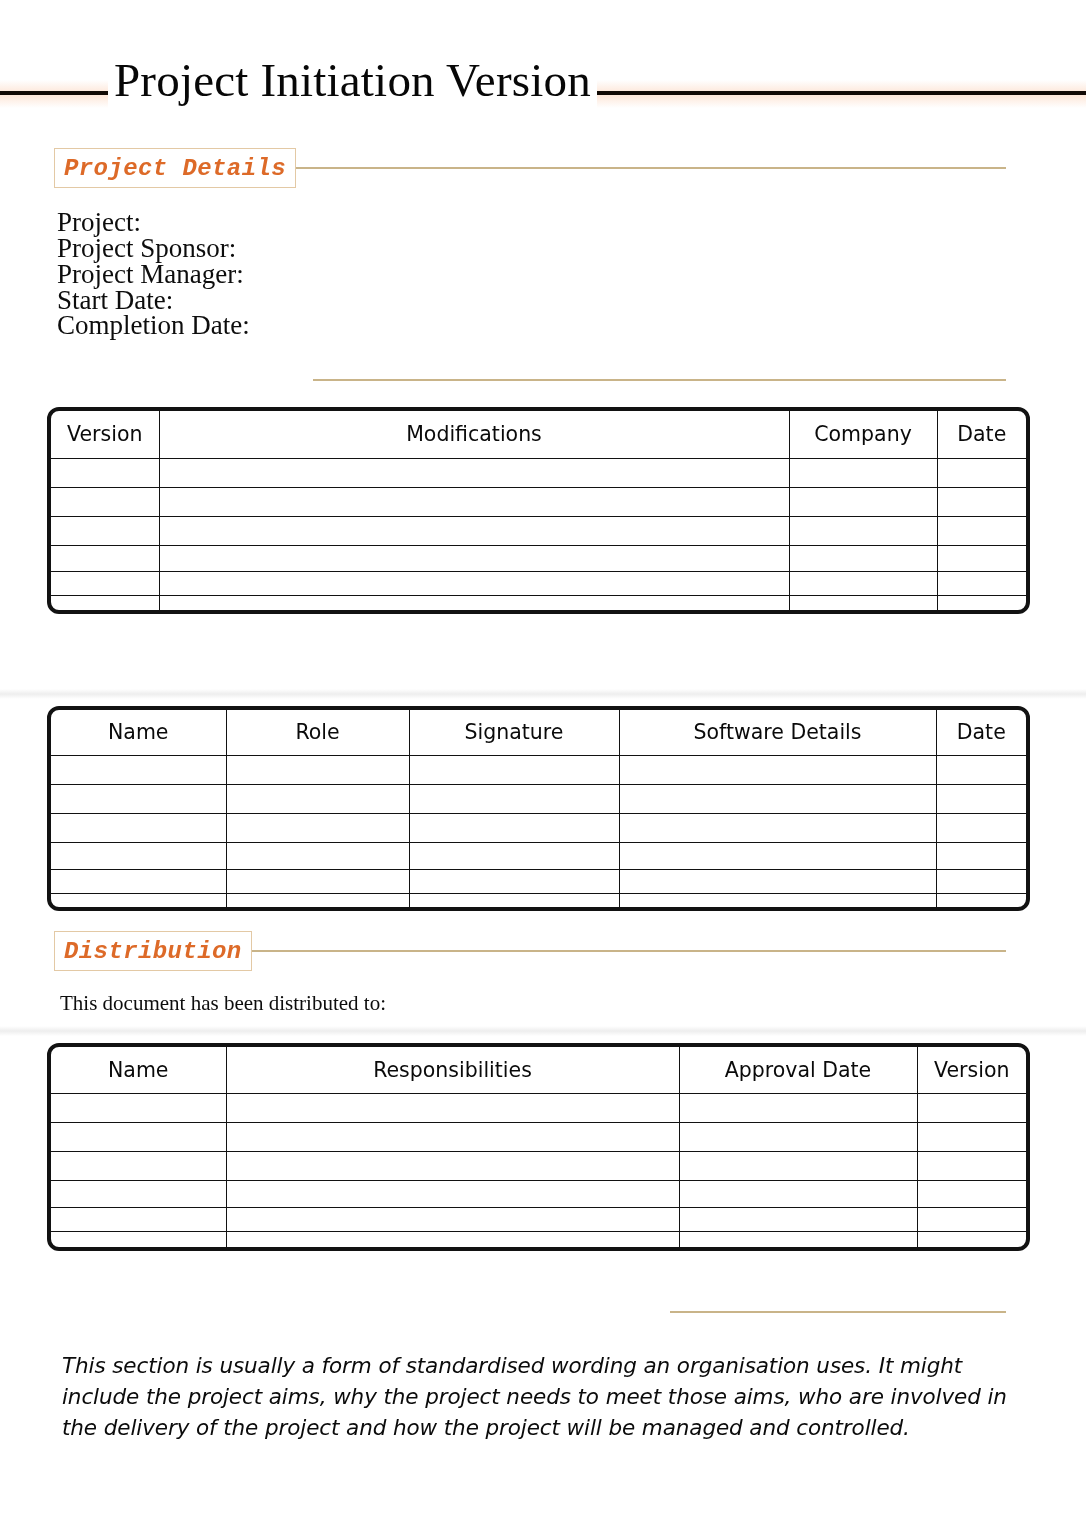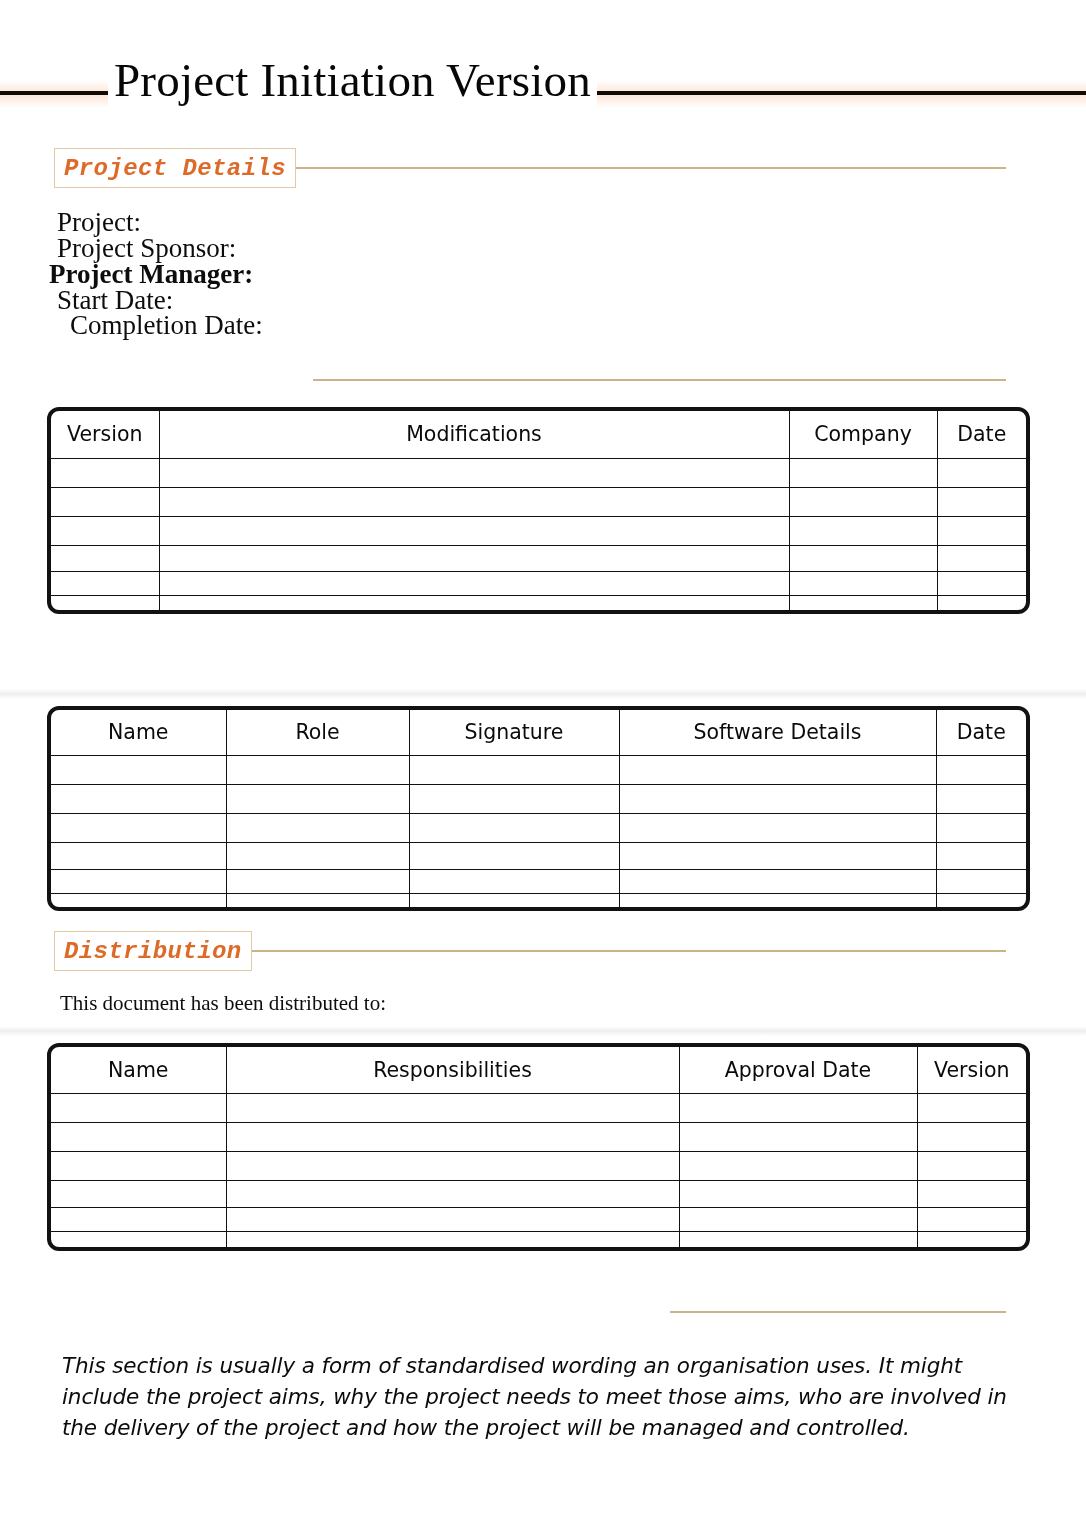--- a/index.html
+++ b/index.html
@@ -186,23 +186,23 @@
 
   <div class="section-head" style="left:54px; top:148px; width:952px;">
     <div class="rule" style="left:206px; width:746px;"></div>
     <div class="chip">
       <span>Project Details</span>
     </div>
   </div>
 
   <div class="body-line" style="left:57px; top:209px;">Project:</div>
   <div class="body-line" style="left:57px; top:235px;">Project Sponsor:</div>
-  <div class="body-line" style="left:49px; top:261px;font-weight:bold;">Project Manager:</div>
+  <div class="body-line" style="left:57px; top:261px;">Project Manager:</div>
   <div class="body-line" style="left:57px; top:287px;">Start Date:</div>
-  <div class="body-line" style="left:70px; top:312px;">Completion Date:</div>
+  <div class="body-line" style="left:57px; top:312px;">Completion Date:</div>
 
   <div class="section-head" style="left:54px; top:360px; width:952px;">
     <div class="rule" style="left:259px; width:693px;"></div>
   </div>
 
   <div class="tbl-wrap" style="left:47px; top:407px; width:983px; height:207px;">
     <table class="grid">
       <colgroup>
         <col style="width:108px">
         <col style="width:630px">

